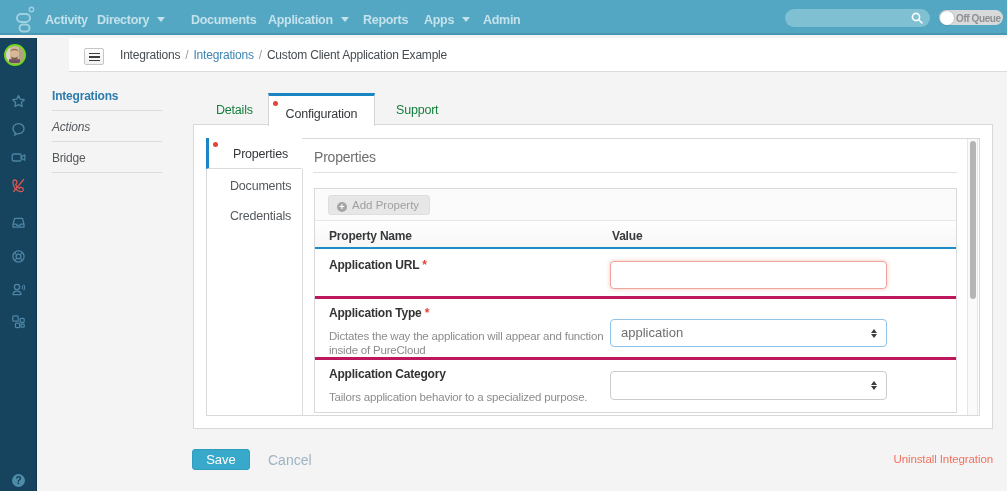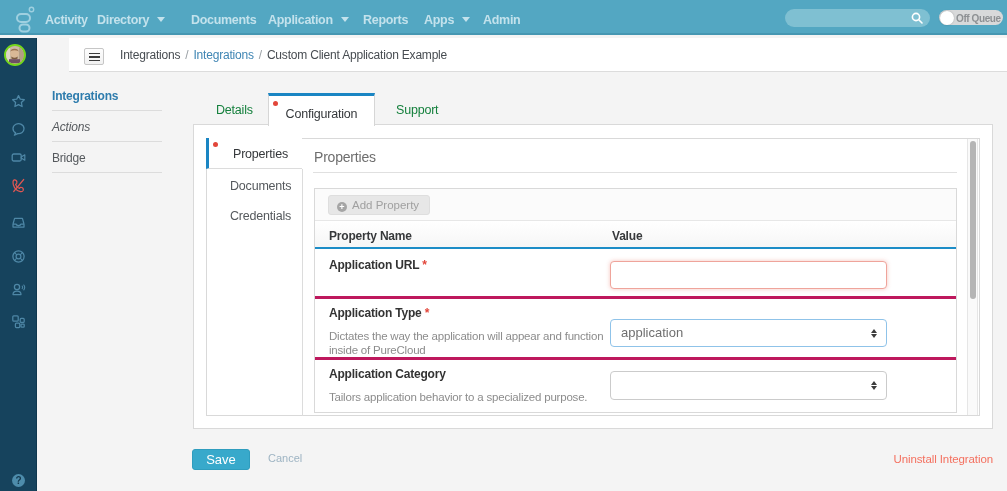--- a/index.html
+++ b/index.html
@@ -98,21 +98,21 @@
 
   
   .vscroll { left:967px; top:139px; width:11px; height:276px; background:#fafafa; border-left:1px solid #e6e6e6;
              border-right:1px solid #e6e6e6; z-index:5; }
   .vthumb { position:absolute; left:1.5px; top:2px; width:6px; height:158px; background:#b5b5b5; border-radius:4px; }
 
   
   .save-btn { left:192px; top:449px; width:58px; height:21px; background:#38a9cb; border:1px solid #2f9dbe;
               border-radius:3px; color:#fff; font-size:13px; text-align:center; line-height:19px; cursor:pointer;
               font-family:"Liberation Sans",sans-serif; }
-  .cancel-link { left:268px; top:452px; font-size:11px; color:#9eb4c3; cursor:pointer; }
+  .cancel-link { left:268px; top:452px; font-size:14px; color:#9eb4c3; cursor:pointer; }
   .uninstall-link { right:14px; top:453px; font-size:11.5px; letter-spacing:-0.1px; color:#f4705f; cursor:pointer; }
 </style>
 </head>
 <body>
 
 <div class="app">
 
   <div class="abs topbar">
     <svg class="abs" style="left:12px;top:5px;" width="26" height="28" viewBox="0 0 26 28">
       <circle cx="19.5" cy="4.5" r="2.2" fill="none" stroke="#9fd0e0" stroke-width="1.4"></circle>

